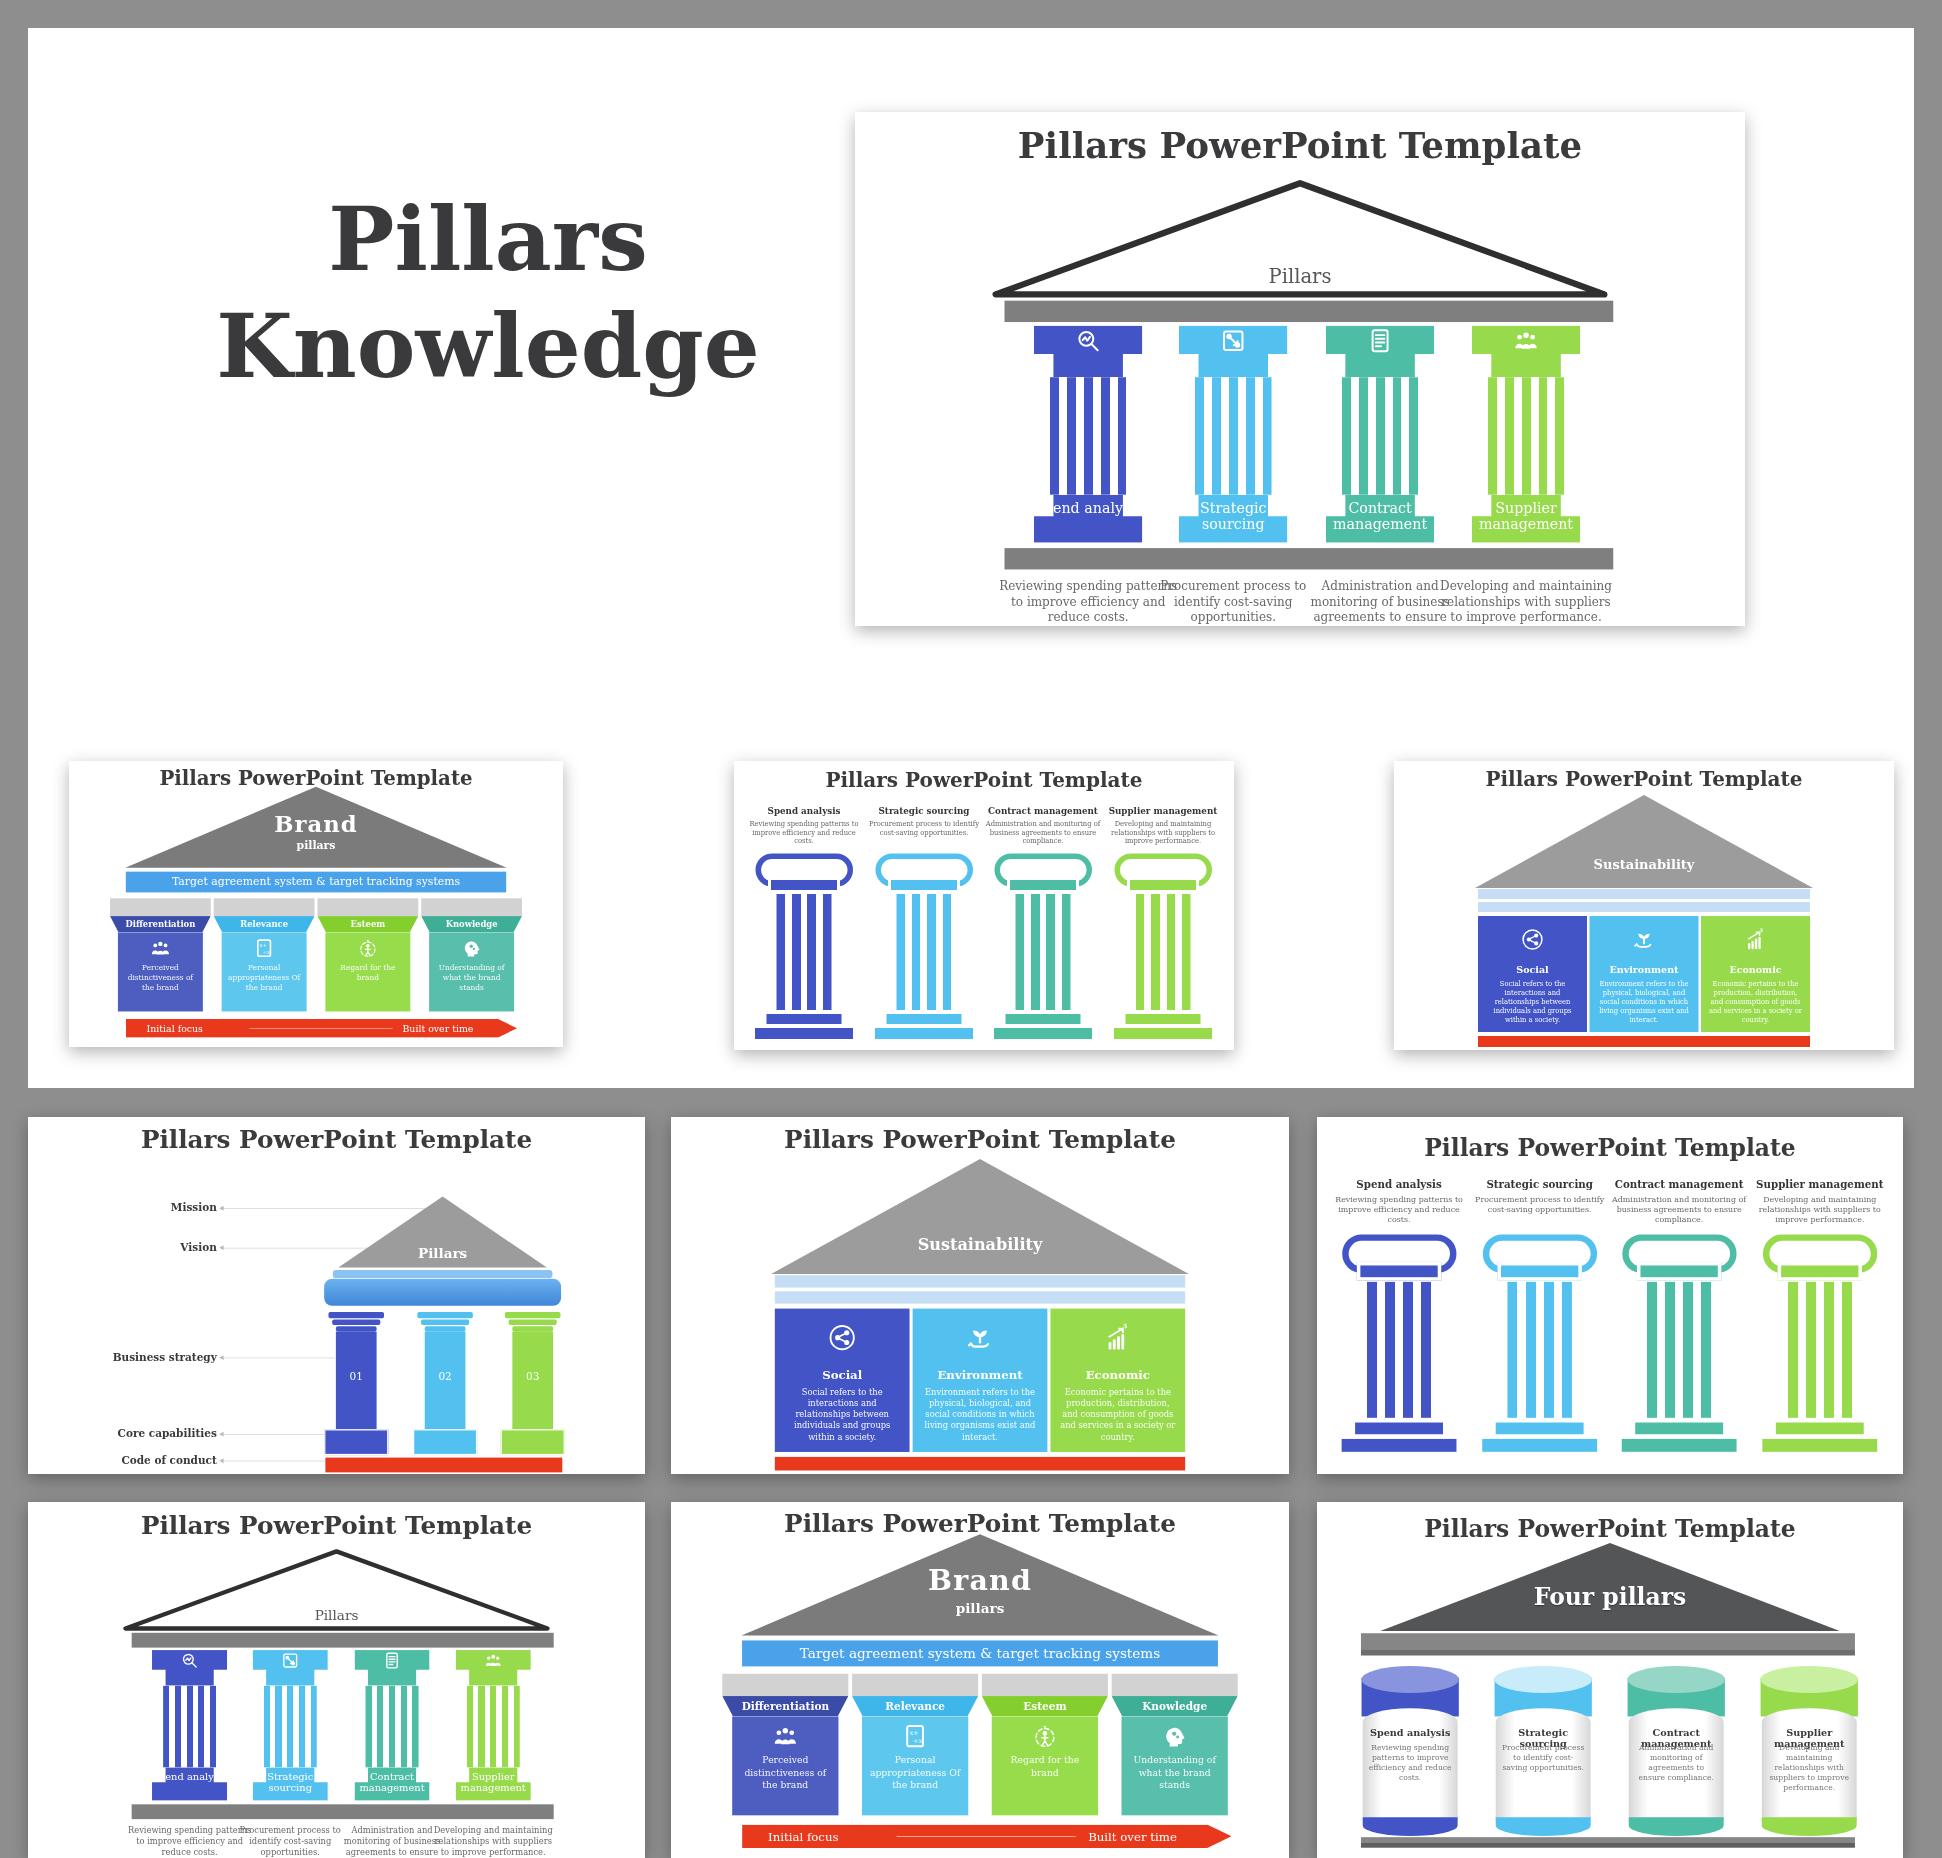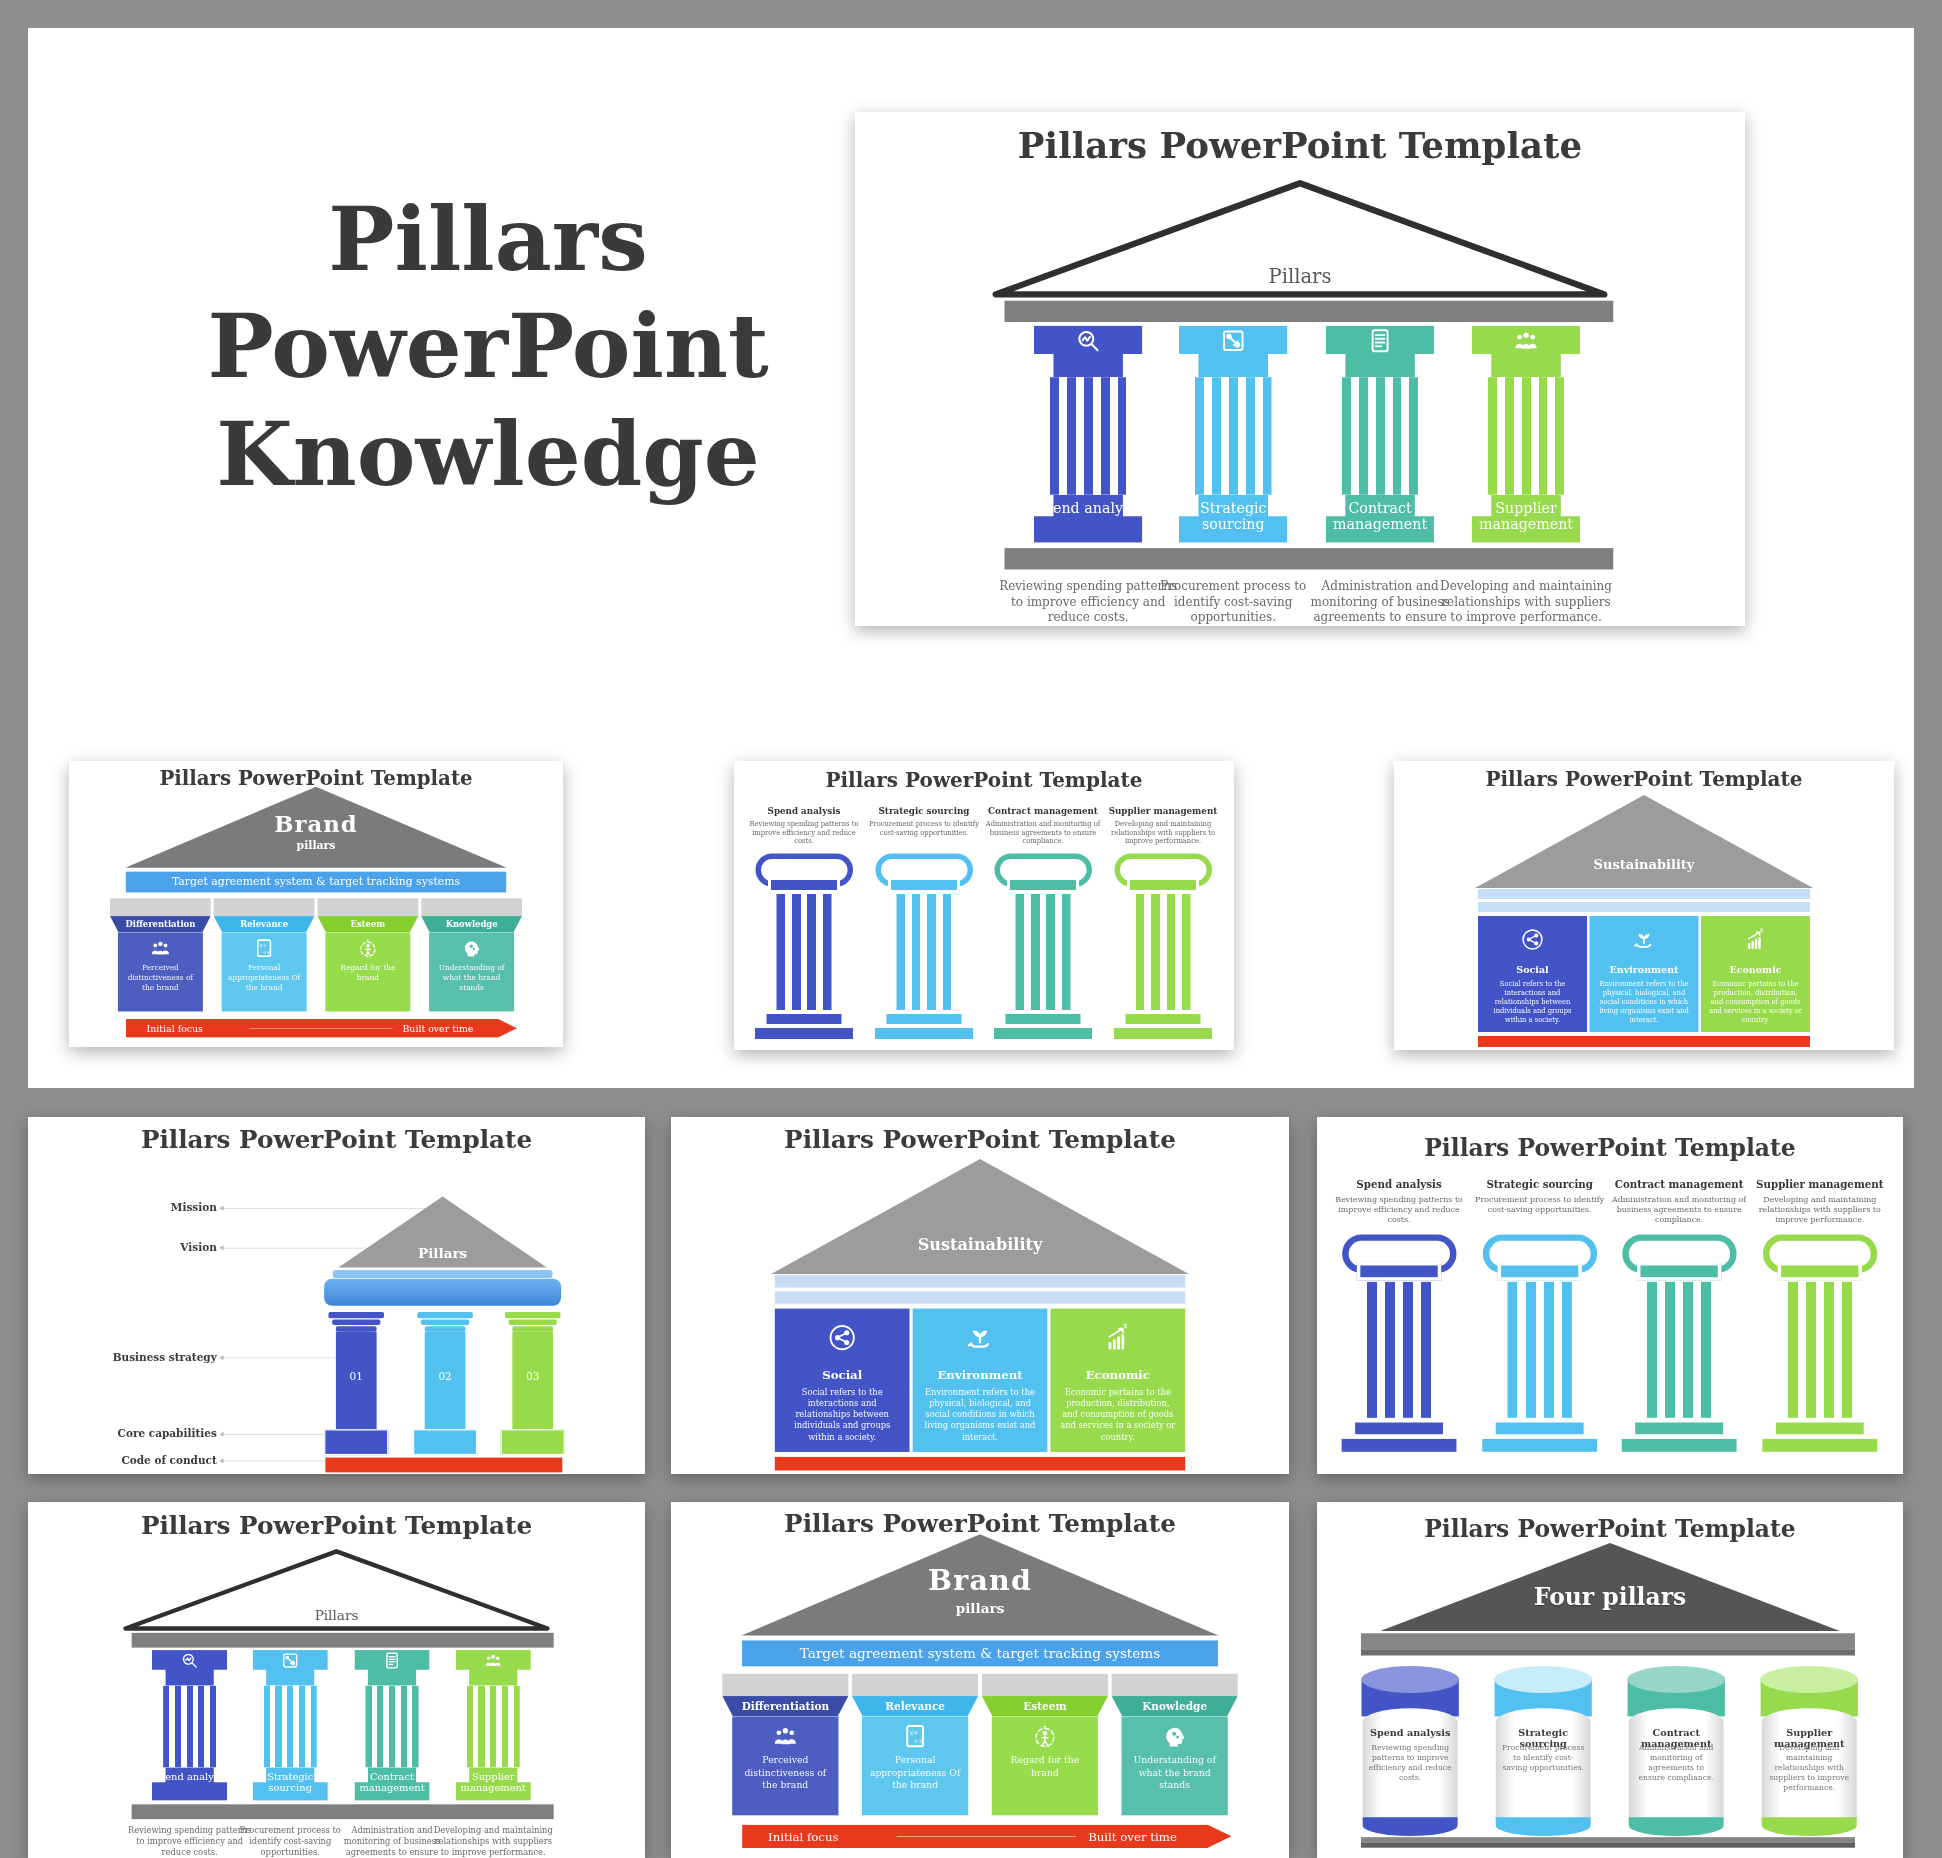--- a/index.html
+++ b/index.html
@@ -12,21 +12,20 @@
   .design{position:absolute;left:0;top:0;width:1000px;height:578px;transform-origin:0 0;}
   .arrL{width:0;height:0;border-top:4px solid transparent;border-bottom:4px solid transparent;
         border-right:7px solid #b9b9b9;position:absolute;}
 </style>
 </head>
 <body>
 
 <div class="panel">
   <div class="hero">
     <div>Pillars</div>
-    <div>PowerPoint</div>
     <div>Knowledge</div>
   </div>
 </div>
 
 <div class="card" id="m-classic-lg" style="left:855px;top:112px;width:890px;height:514px;">
     <div class="design" style="transform:scale(0.890)">
       <div style="position: absolute; left: 0px; top: 14px; width: 100%; text-align: center; font-size: 40px; font-weight: bold; color: rgb(59, 59, 61);">Pillars PowerPoint Template</div>
       <div style="position: absolute; left: 150px; top: 74px; width: 700px; height: 138px;"><svg width="100%" height="100%" viewBox="0 0 700 138" preserveAspectRatio="none" fill="none" stroke="#fff" stroke-width="1.6" stroke-linecap="round" stroke-linejoin="round">
           <polygon points="350,6 8,131 692,131" stroke="#2f2f2f" stroke-width="7" fill="none"></polygon>
         </svg></div>

